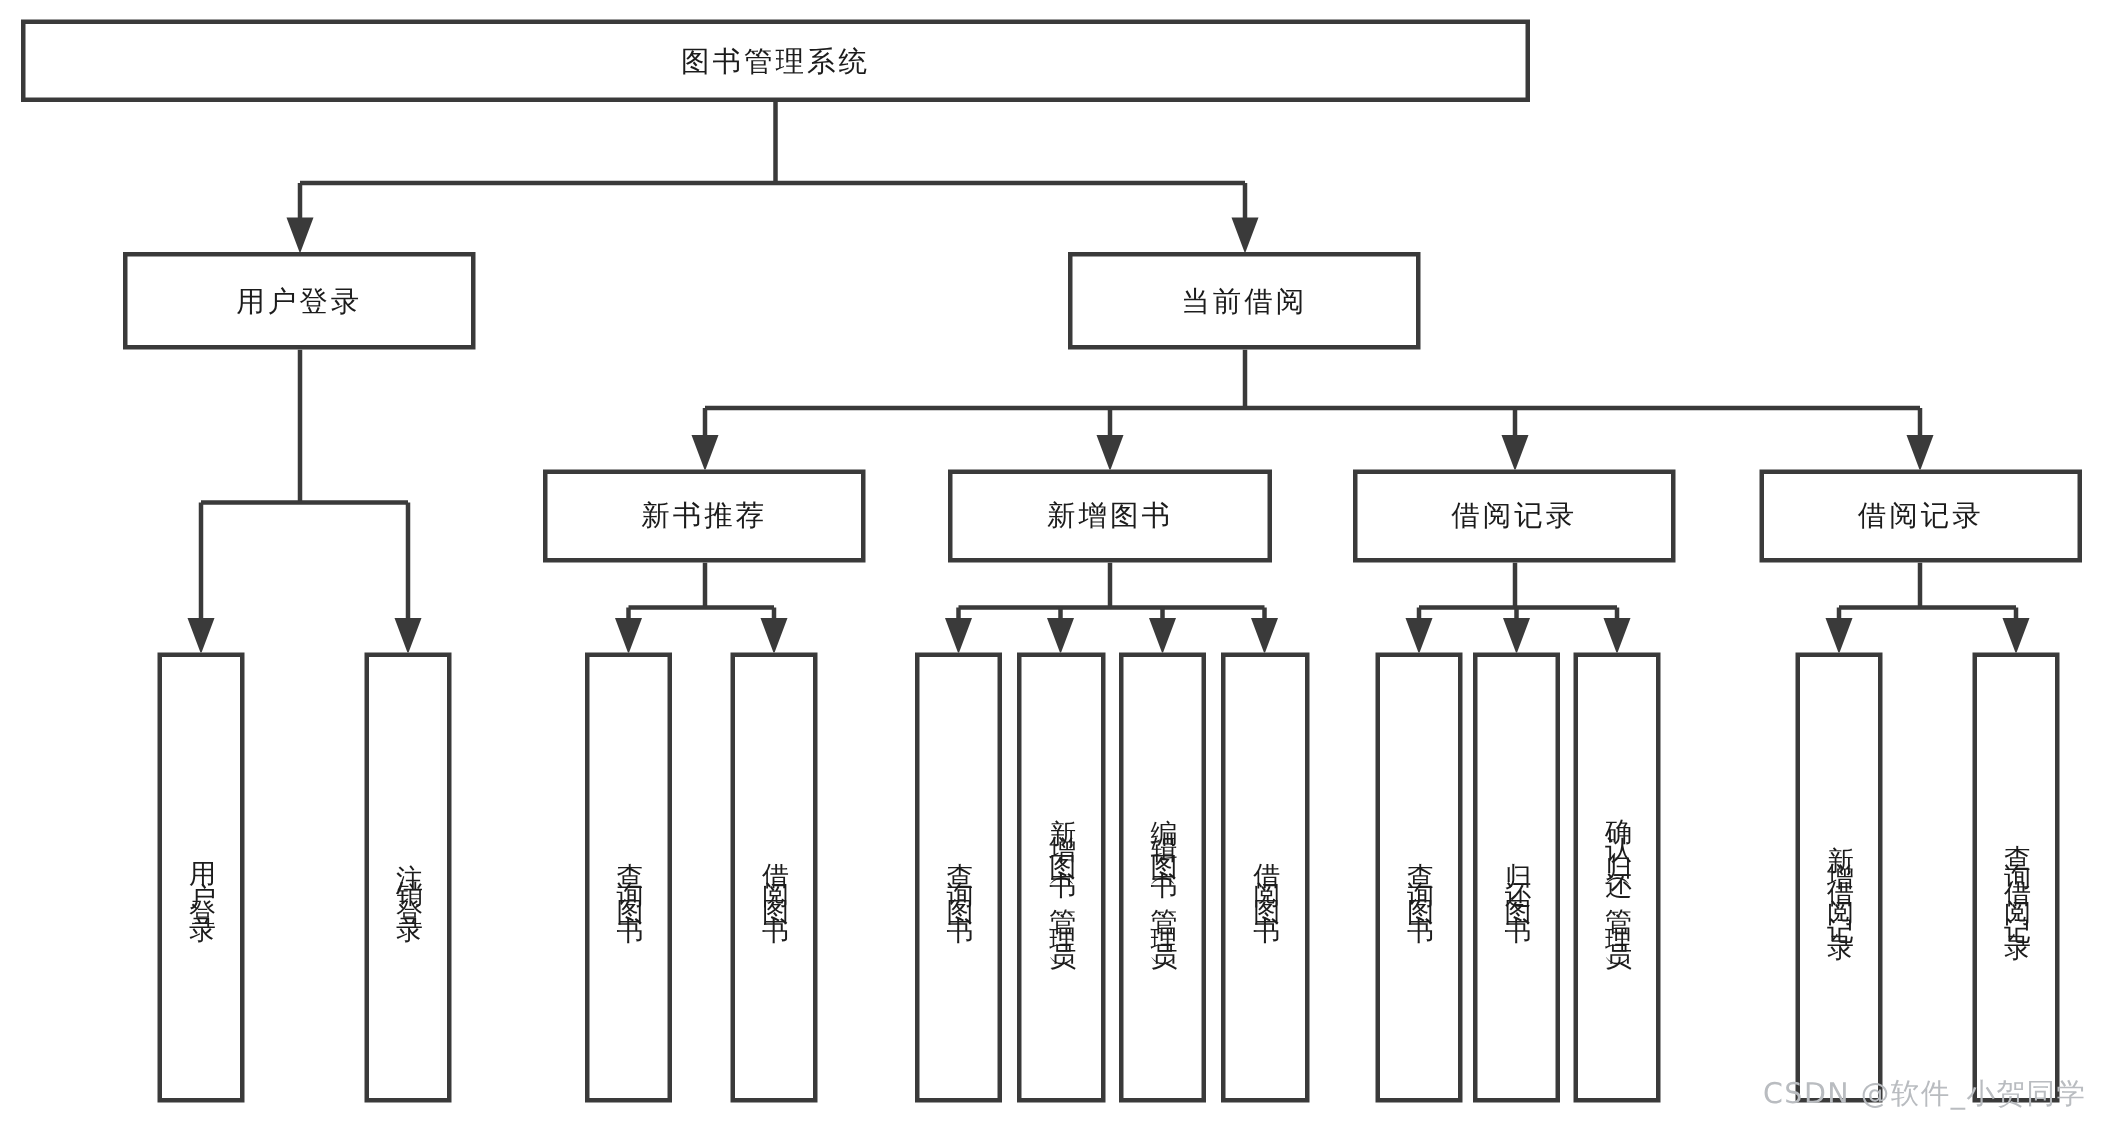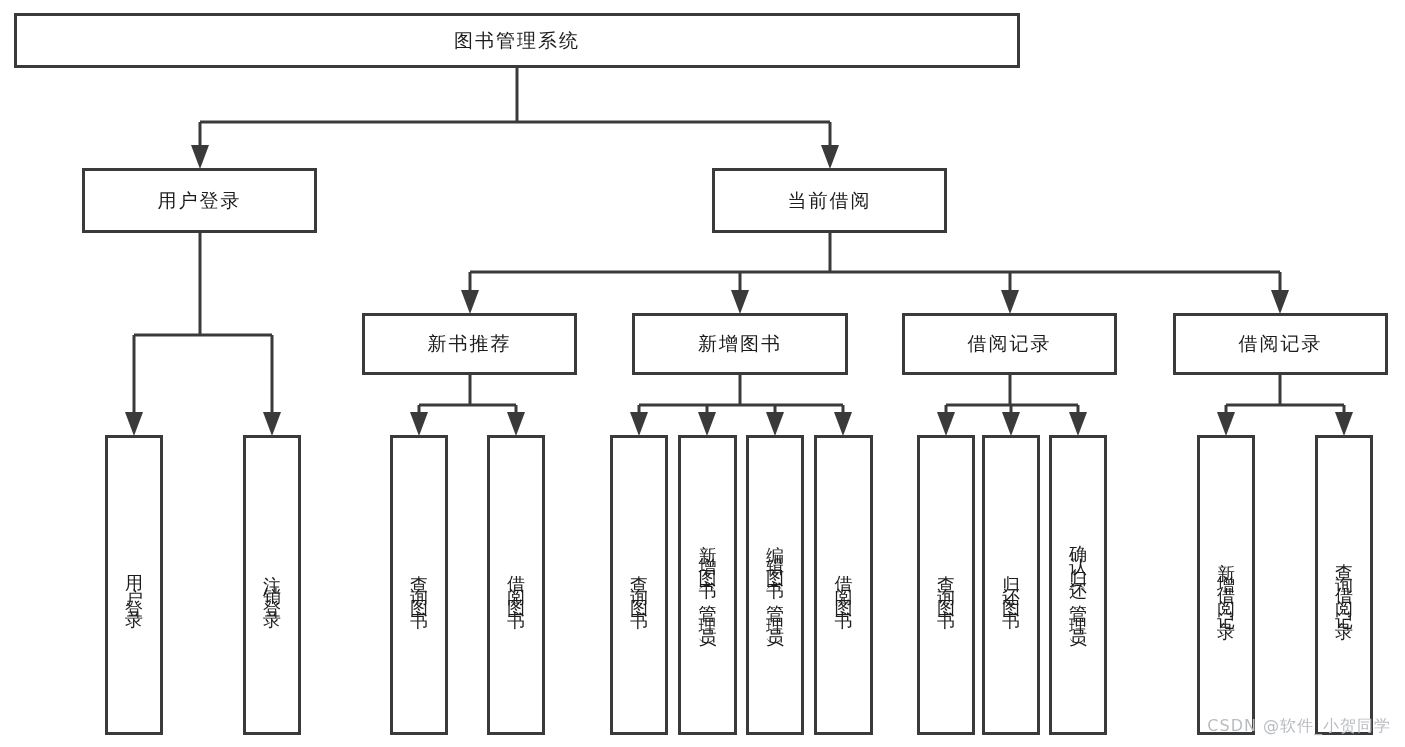--- a/index.html
+++ b/index.html
@@ -64,21 +64,21 @@
   .leaf-d1 { left: 917px; }
   .leaf-d2 { left: 982px; }
   .leaf-d3 { left: 1049px; }
   .leaf-e1 { left: 1197px; }
   .leaf-e2 { left: 1315px; }
 
   .watermark {
     position: absolute;
     right: 14px;
     top: 716px;
-    font-size: 16px;
+    font-size: 19px;
     color: #b9bcc0;
     letter-spacing: 1px;
     white-space: nowrap;
   }
 </style>
 </head>
 <body>
 
 <div class="canvas">
 

